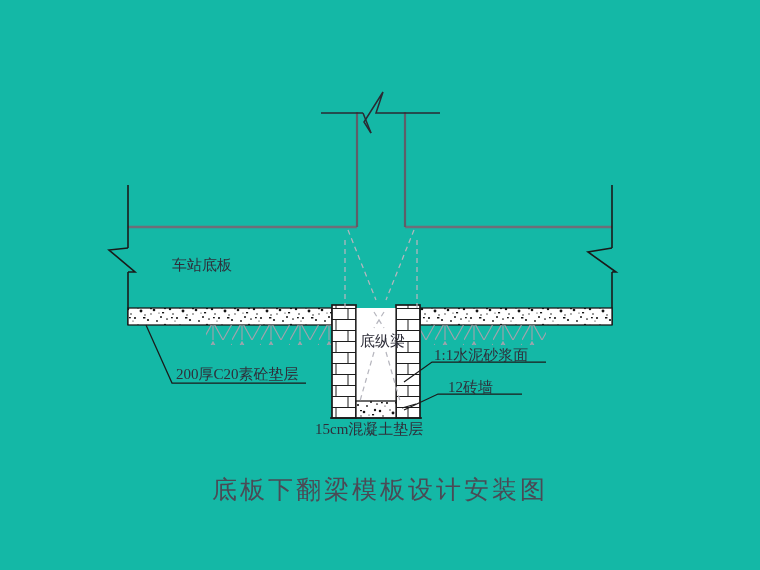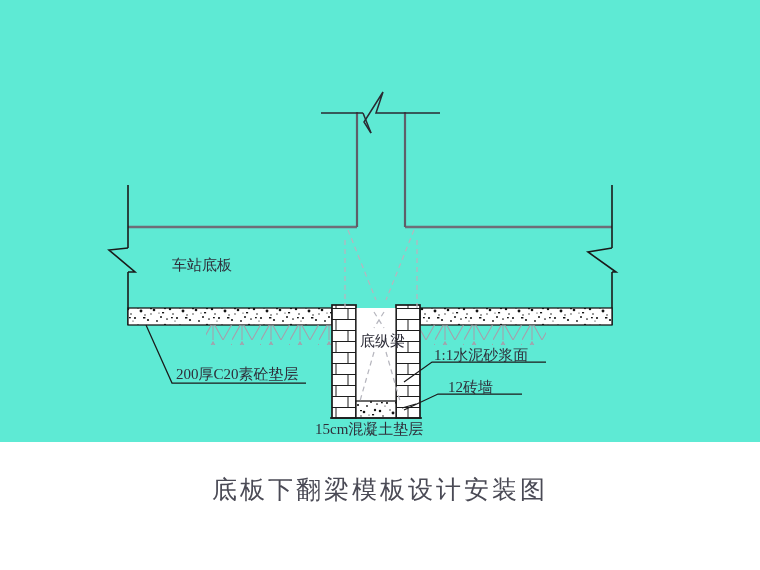--- a/index.html
+++ b/index.html
@@ -10,22 +10,22 @@
   }
   body {
     width: 760px;
     height: 570px;
     overflow: hidden;
     font-family: "Liberation Serif", "DejaVu Serif", serif;
   }
   #sheet {
     position: relative;
     width: 760px;
-    height: 442px;
-    background: #5eead4;
+    height: 570px;
+    background: #14b8a6;
   }
   #drawing {
     position: absolute;
     left: 0;
     top: 0;
   }
   .cad-label {
     font-family: "Liberation Serif", "DejaVu Serif", serif;
     fill: #2f2f3a;
   }

